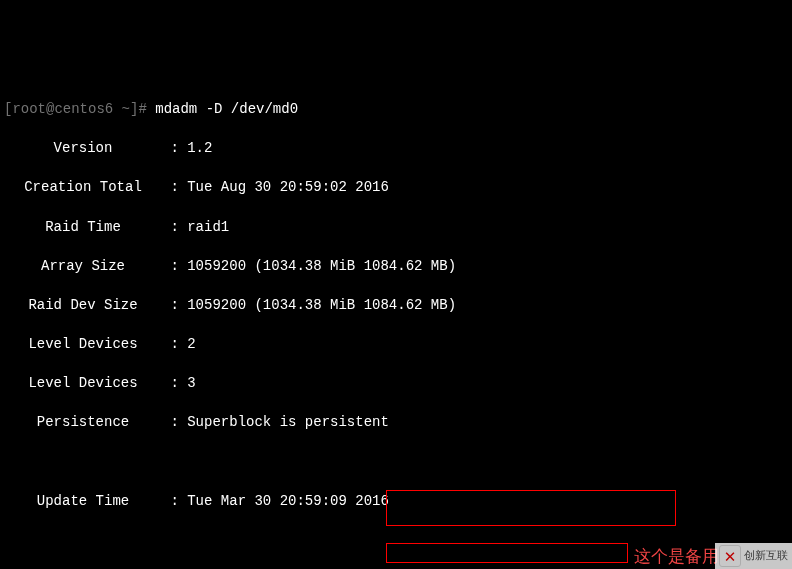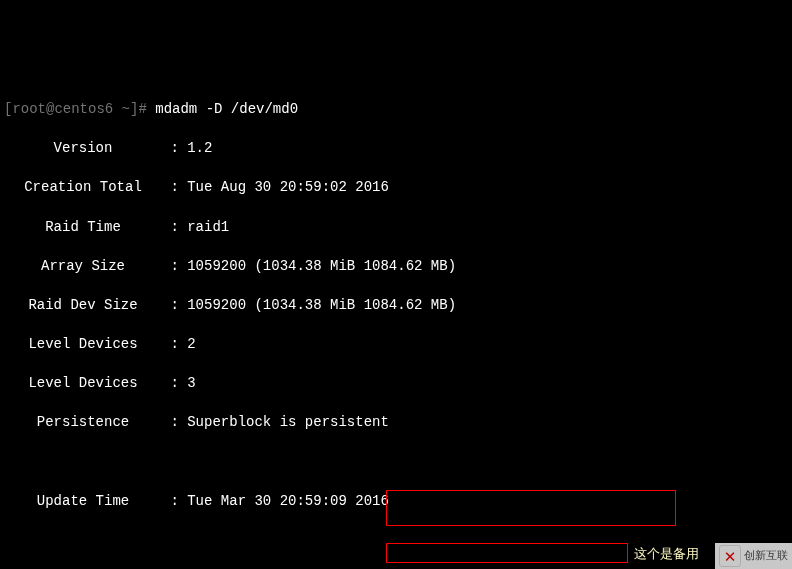--- a/index.html
+++ b/index.html
@@ -31,23 +31,23 @@
       height: 36px;
     }
     .red-box-2 {
       top: 543px;
       left: 386px;
       width: 242px;
       height: 20px;
     }
     .annotation {
       position: absolute;
-      color: #fef9c3;
+      color: #ef4444;
       font-family: sans-serif;
-      font-size: 13px;
+      font-size: 17px;
       white-space: nowrap;
     }
     .annotation-1 { top: 545px; left: 634px; }
     .watermark {
       position: absolute;
       right: 0;
       bottom: 0;
       opacity: 0.85;
       display: flex;
       align-items: center;

